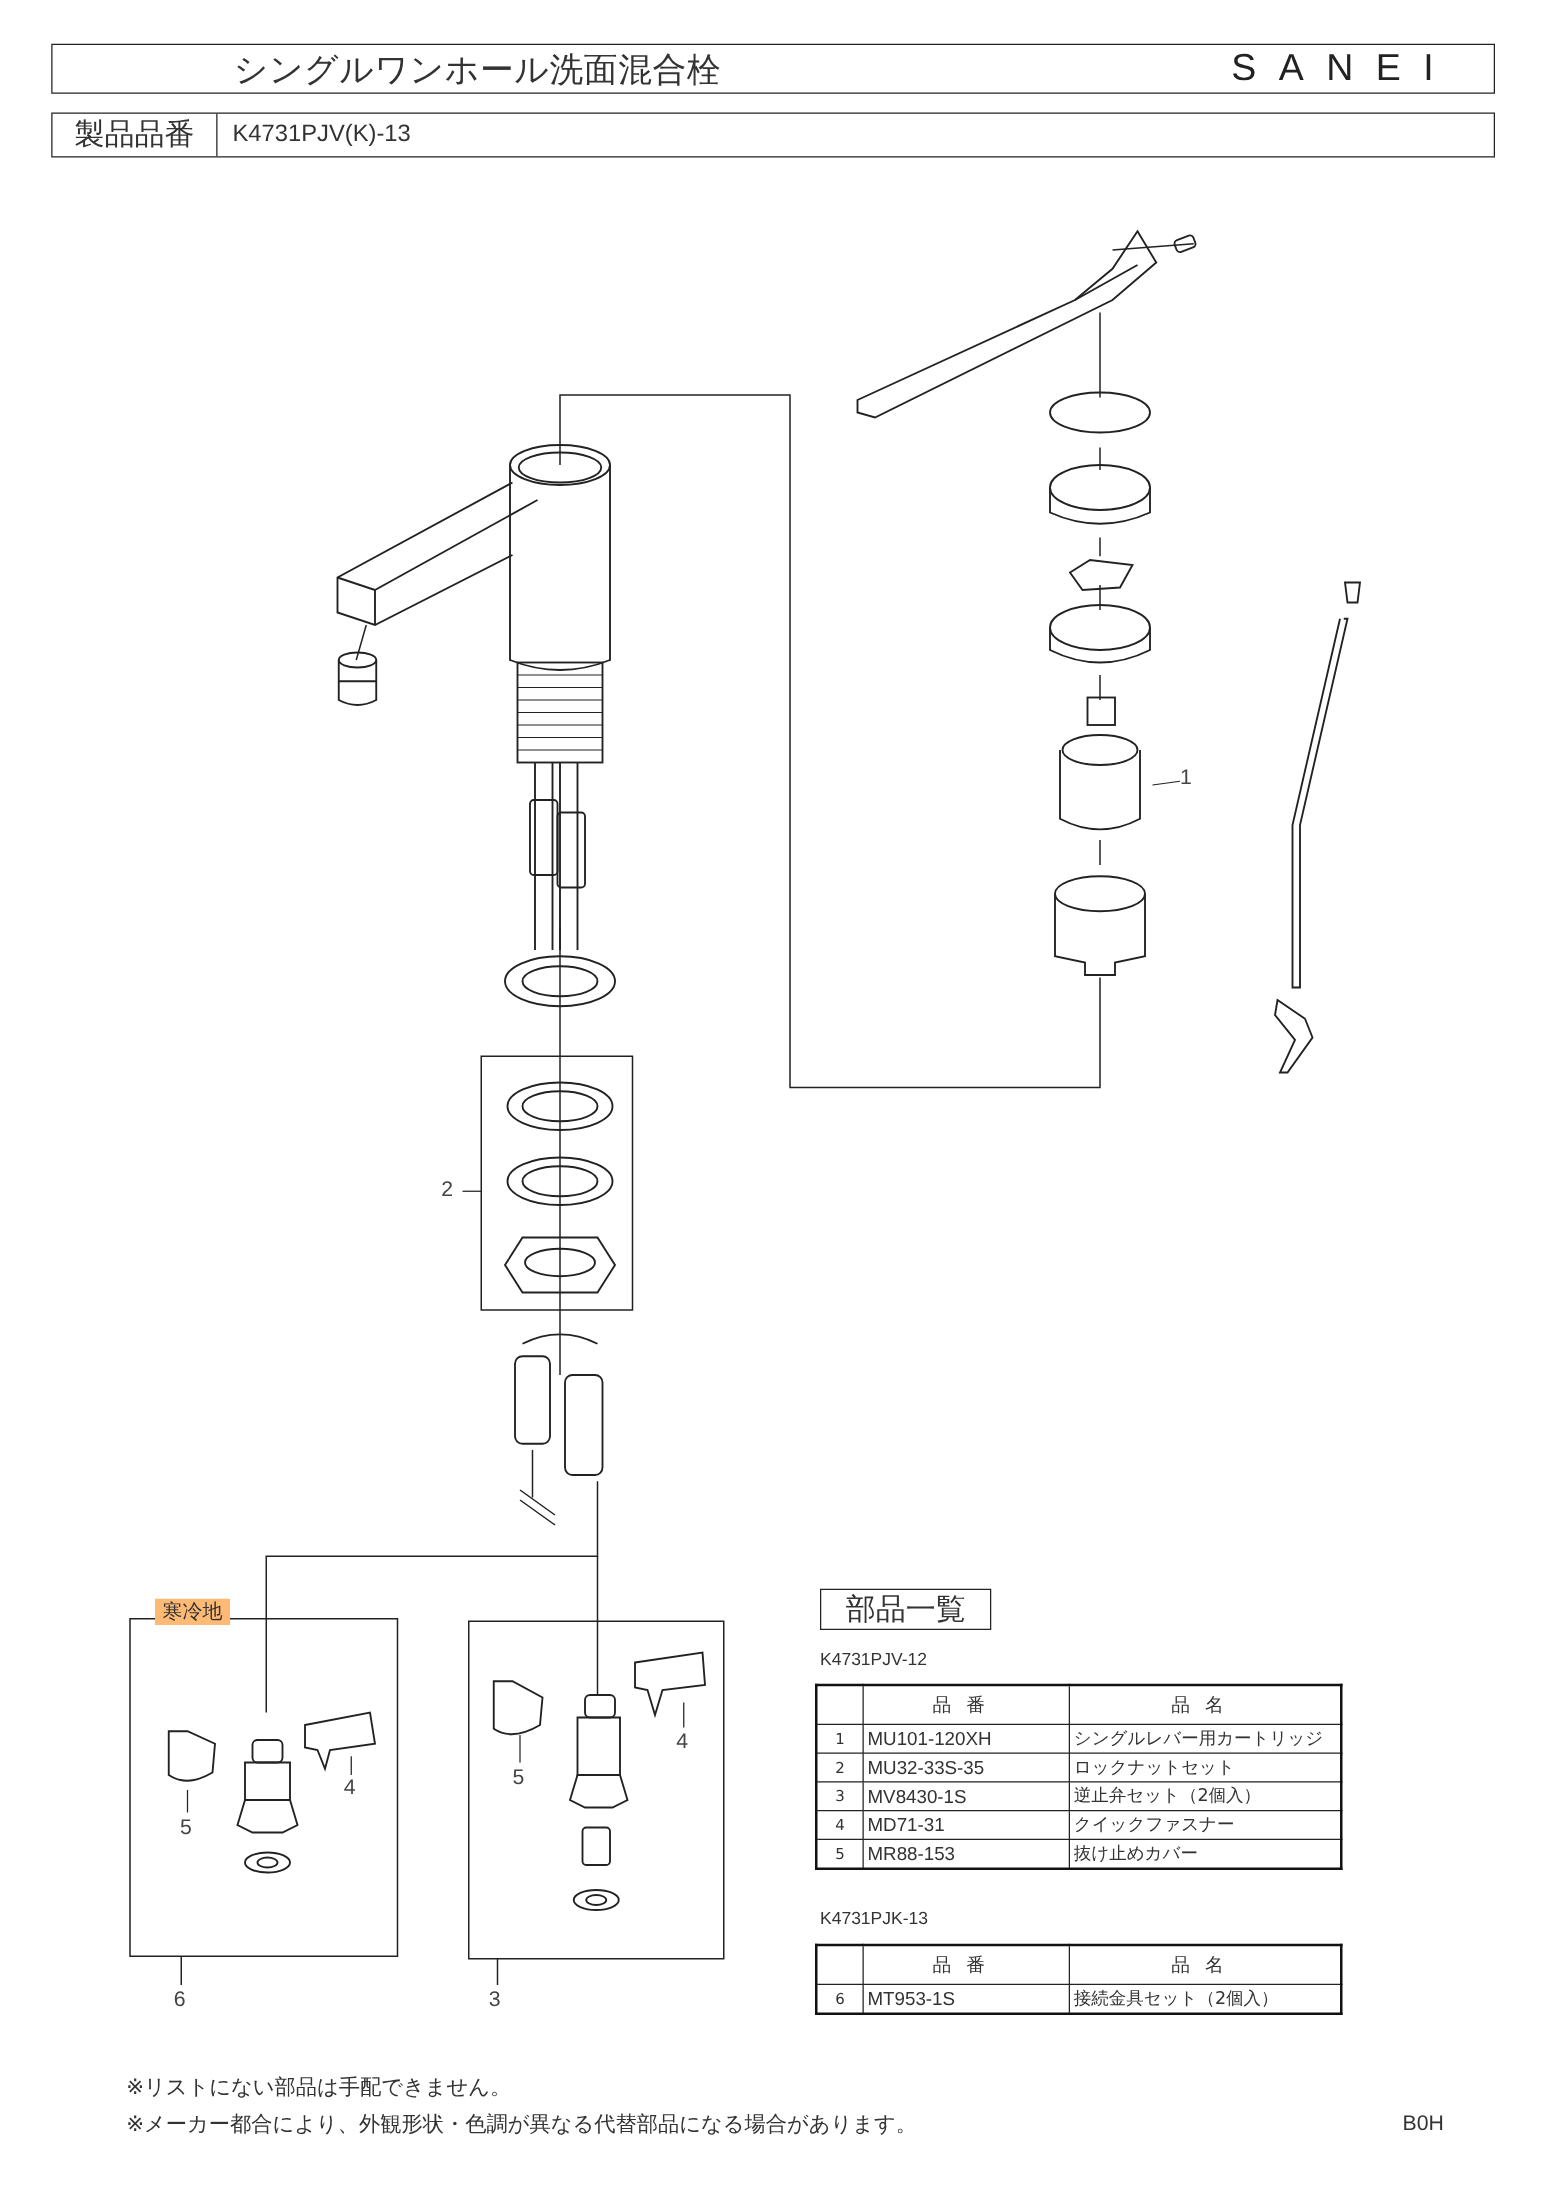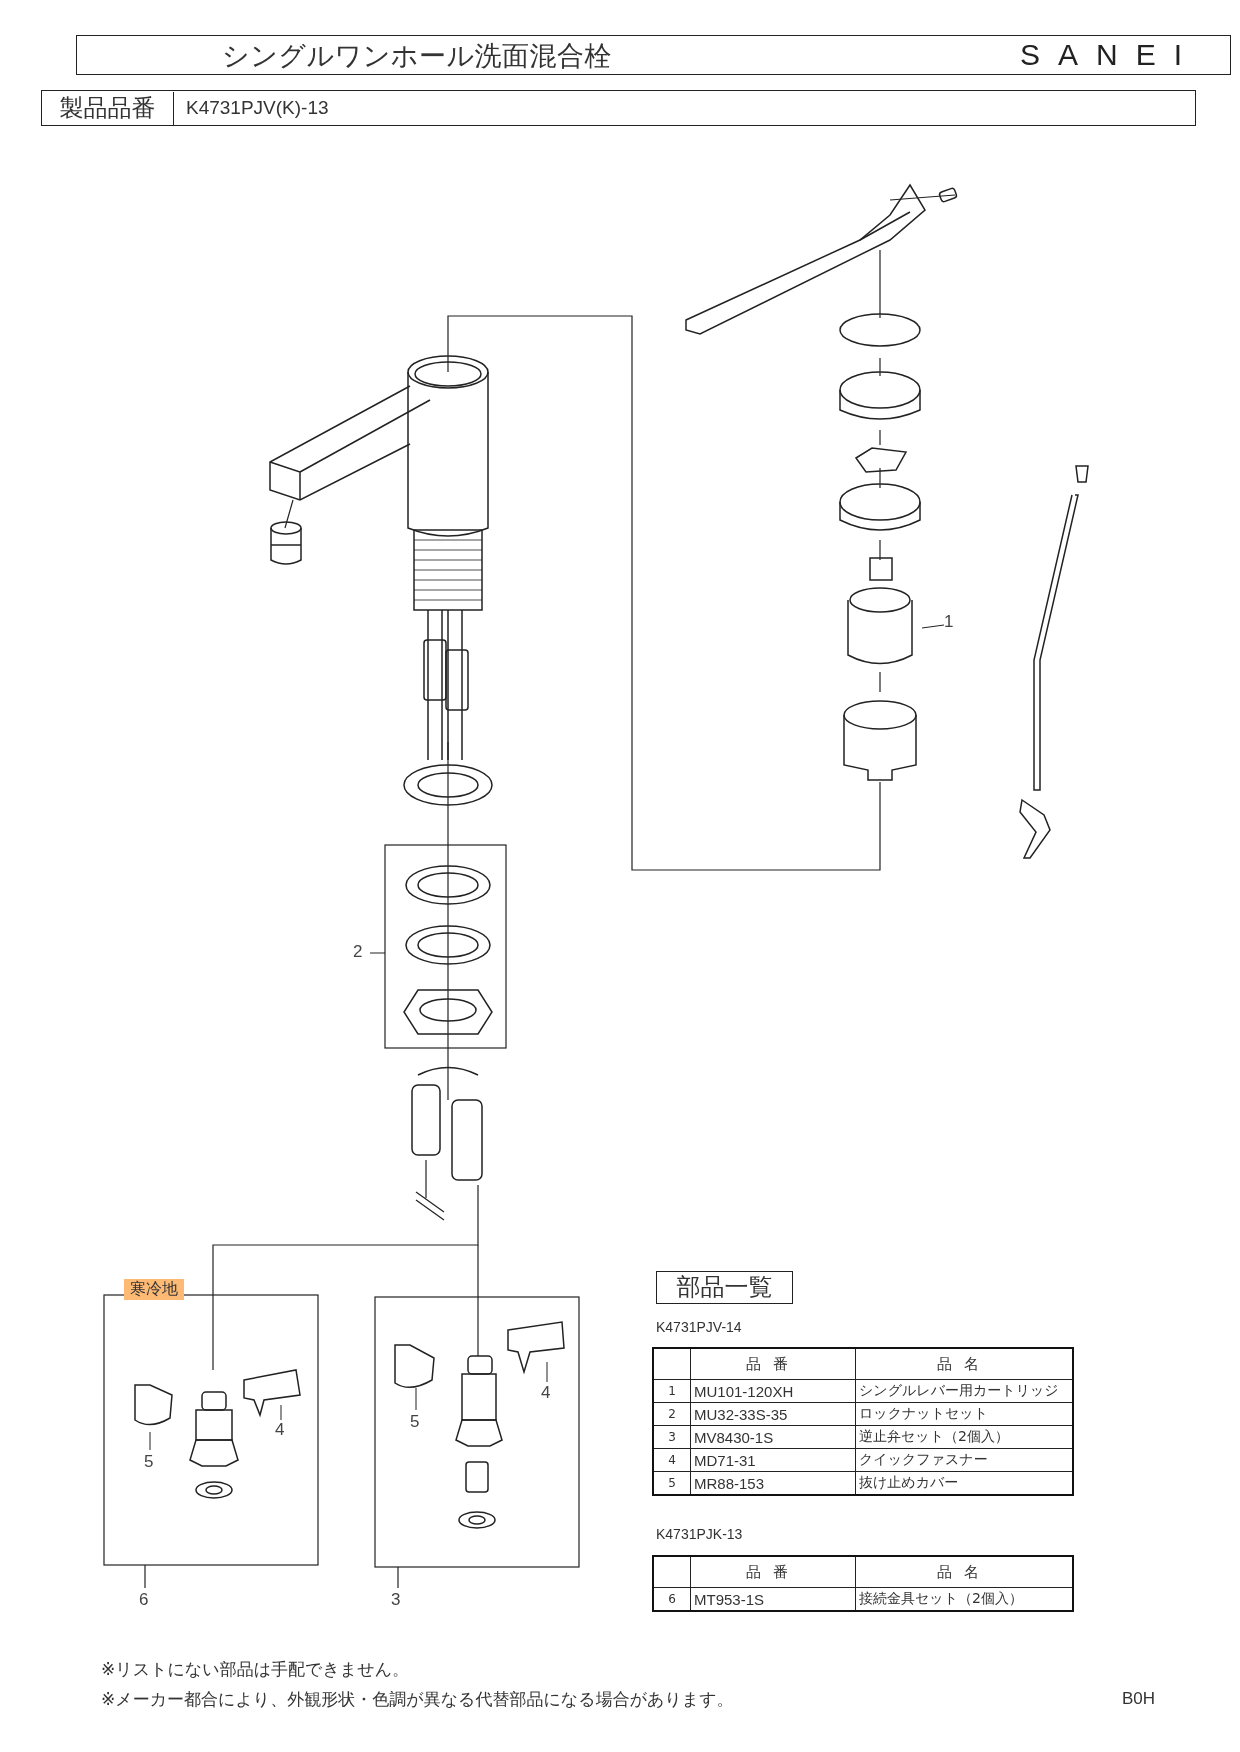--- a/index.html
+++ b/index.html
@@ -1,24 +1,24 @@
 <!DOCTYPE html>
 <html><head>
 <meta charset="utf-8">
 <style>
   html, body { margin:0; padding:0; background:#ffffff; }
   body { width:1240px; height:1752px; position:relative; overflow:hidden;
          font-family:"DejaVu Sans", sans-serif; color:#222; }
   .title-box { position:absolute; left:41px; top:35px; width:1155px; height:40px;
-               border:1.5px solid #222; box-sizing:border-box;margin-left:35px; }
+               border:1.5px solid #222; box-sizing:border-box; }
   .title-text { position:absolute; left:145px; top:2px; font-size:27px; letter-spacing:0.5px; color:#333; }
   .brand { position:absolute; right:30px; top:2px; font-size:30px; letter-spacing:18px;
            font-family:"Liberation Sans", sans-serif; color:#222; font-weight:normal; }
   .model-box { position:absolute; left:41px; top:90px; width:1155px; height:36px;
-               border:1.5px solid #222; box-sizing:border-box; display:flex;align-items:center; }
+               border:1.5px solid #222; box-sizing:border-box; display:flex; }
   .model-label { width:131px; border-right:1.5px solid #222; font-size:24px; text-align:center;
                  line-height:33px; color:#333; }
   .model-value { padding-left:12px; font-size:19px; line-height:34px; color:#333;
                  font-family:"Liberation Sans", sans-serif; }
   svg.diagram { position:absolute; left:0; top:0; }
   .callout { position:absolute; font-size:17px; color:#444; font-family:"Liberation Sans", sans-serif; }
   .label-cold { position:absolute; left:124px; top:1279px; font-size:16px; color:#333; background:#fdba74; padding:0 6px; }
   .parts-title { position:absolute; left:656px; top:1271px; width:137px; height:33px;
                  border:1.5px solid #222; box-sizing:border-box; font-size:24px; text-align:center;
                  line-height:30px; color:#333; }
@@ -187,21 +187,21 @@
 <span class="callout" style="left:391px;top:1590px;">3</span>
 <span class="callout" style="left:275px;top:1420px;">4</span>
 <span class="callout" style="left:541px;top:1383px;">4</span>
 <span class="callout" style="left:144px;top:1452px;">5</span>
 <span class="callout" style="left:410px;top:1412px;">5</span>
 <span class="callout" style="left:139px;top:1590px;">6</span>
 <span class="label-cold">寒冷地</span>
 
 <div class="parts-title">部品一覧</div>
 
-<span class="group-label" style="left:656px;top:1319px;">K4731PJV-14</span>
+<span class="group-label" style="left:656px;top:1319px;">K4731PJV-12</span>
 <table class="parts" style="left:652px;top:1347px;">
   <tbody>
       <tr>
     <th></th>
     <th>品番</th>
     <th>品名</th>
   </tr>
   <tr>
     <td class="no">1</td>
     <td class="code">MU101-120XH</td>

